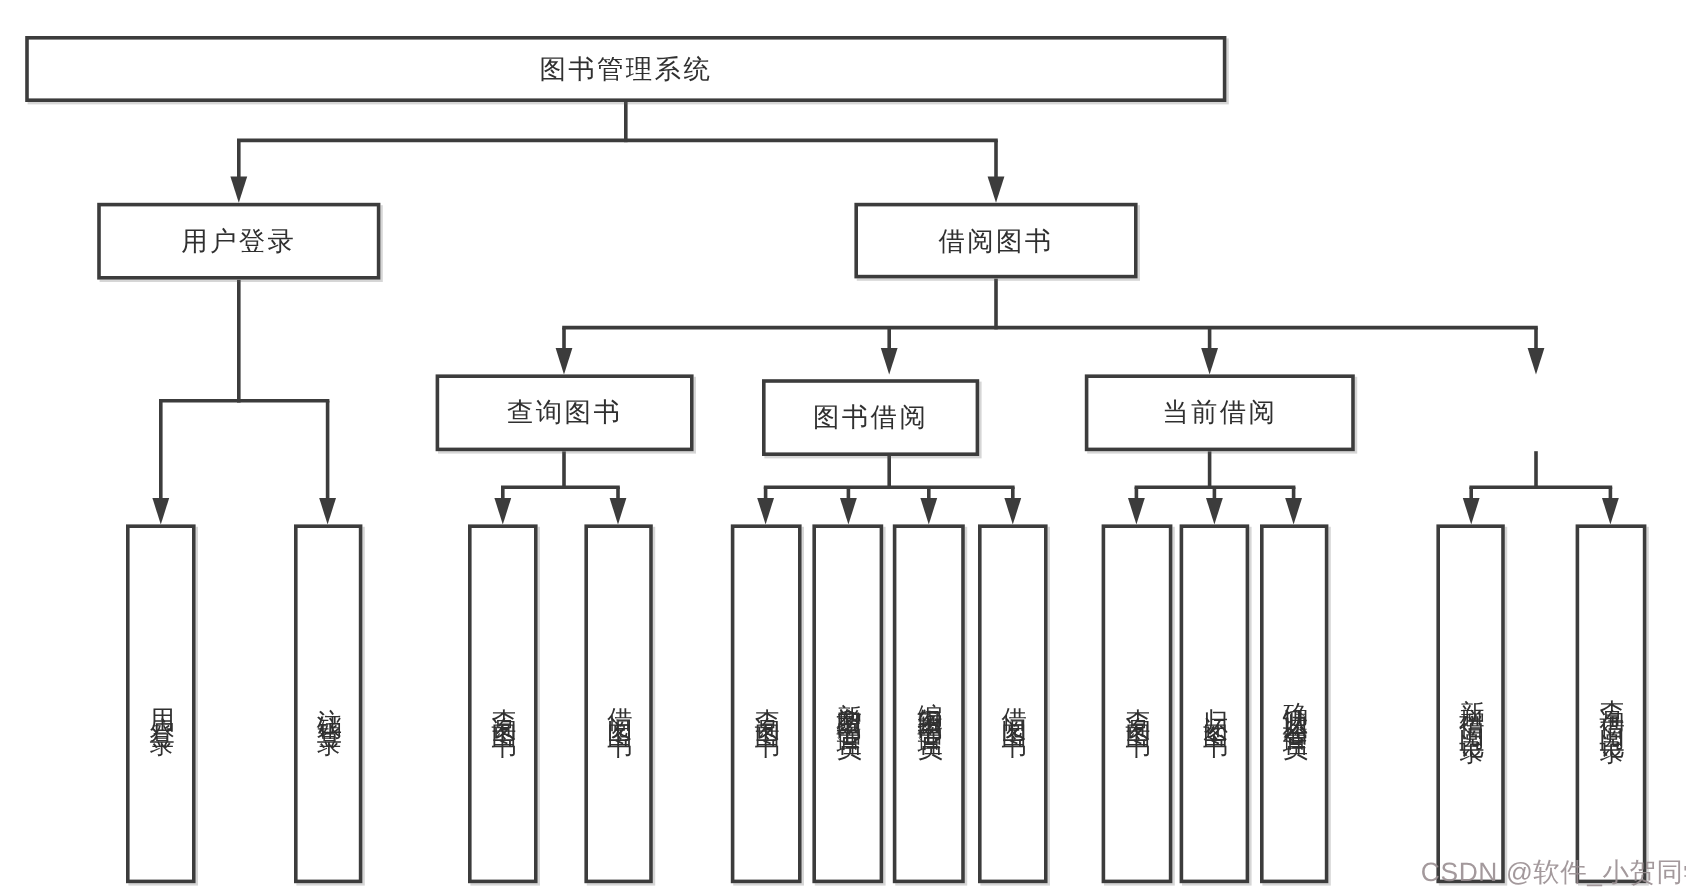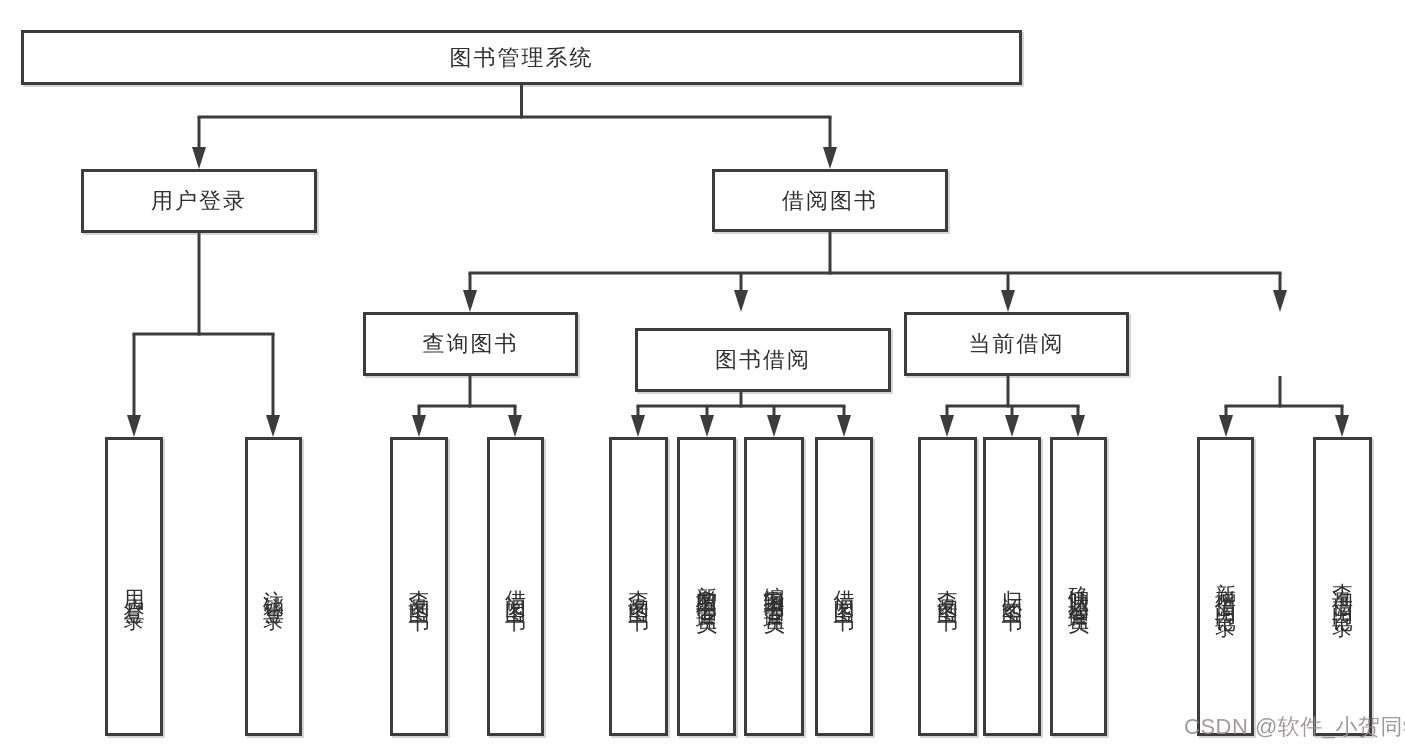--- a/index.html
+++ b/index.html
@@ -116,21 +116,21 @@
         <polygon points="1335,415 1349,415 1342,437"></polygon>
     </g>
   </svg>
 
   <div class="node" style="left:21px;top:30px;width:1001px;height:55px">图书管理系统</div>
 
   <div class="node" style="left:81px;top:169px;width:236px;height:64px">用户登录</div>
   <div class="node" style="left:712px;top:169px;width:236px;height:63px">借阅图书</div>
 
   <div class="node" style="left:363px;top:312px;width:215px;height:64px">查询图书</div>
-  <div class="node" style="left:635px;top:328px;width:256px;height:64px">图书借阅</div>
+  <div class="node" style="left:635px;top:316px;width:181px;height:64px">图书借阅</div>
   <div class="node" style="left:904px;top:312px;width:225px;height:64px">当前借阅</div>
 
   <div class="leaf" style="left:105px;width:58px">用户登录</div>
   <div class="leaf" style="left:245px;width:57px">注销登录</div>
 
   <div class="leaf" style="left:390px;width:58px">查询图书</div>
   <div class="leaf" style="left:487px;width:57px">借阅图书</div>
 
   <div class="leaf" style="left:609px;width:59px">查询图书</div>
   <div class="leaf" style="left:677px;width:59px;letter-spacing:4px">新增图书（管理员）</div>

